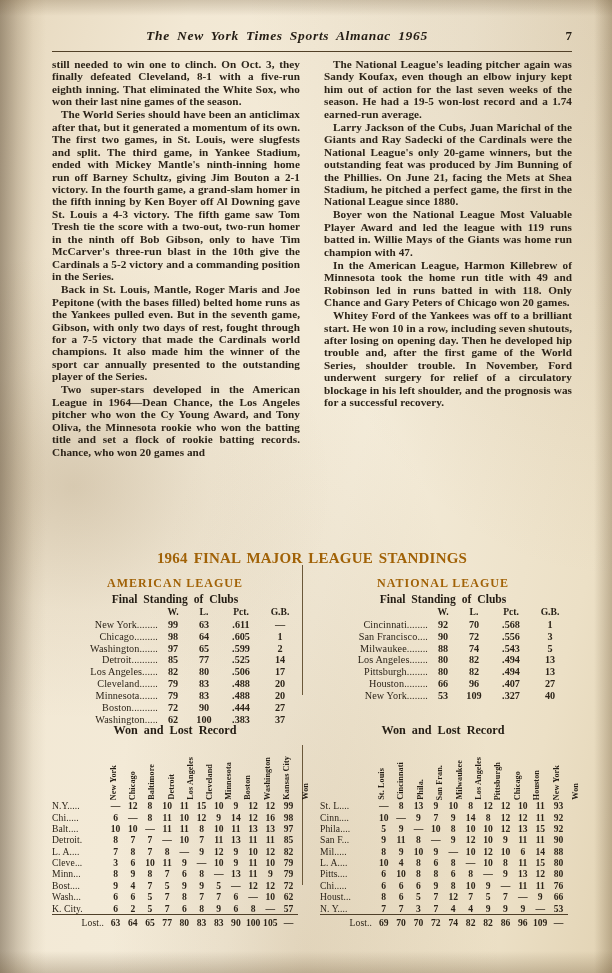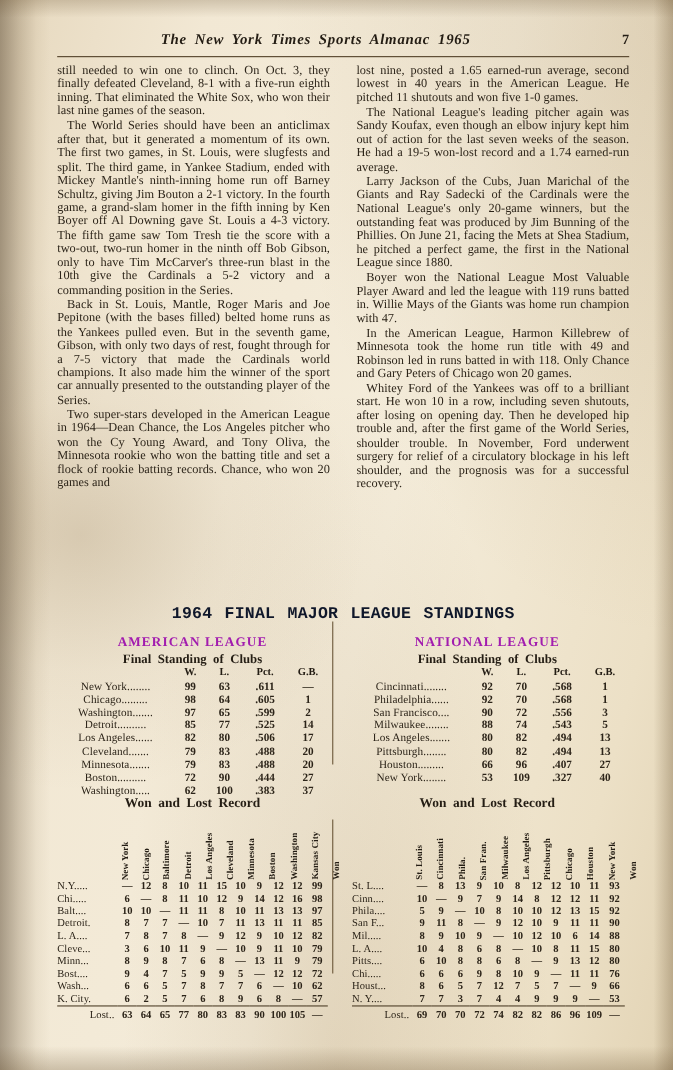--- a/index.html
+++ b/index.html
@@ -60,44 +60,45 @@
     border-top:1.2px solid #514027;
   }
 
   
   .cols{
     position:absolute;left:52px;top:58px;width:520px;
   }
   .col{
     width:248px;
     float:left;
+    font-weight:bold;
   }
   .col.right{margin-left:24px;}
   .col p{
     margin:0 0 0.5px 0;
     font-size:11.2px;
     line-height:12.45px;
     text-align:justify;
     text-justify:inter-word;
     color:#2c2419;
     letter-spacing:0.05px;
     hyphens:none;
   }
   .col p.indent{text-indent:9px;}
   .col p.firstpar{text-indent:0;}
 
   
   .standings-title{
     position:absolute;left:52px;top:550px;width:520px;
     text-align:center;font-weight:bold;font-size:15px;letter-spacing:0.2px;
-    word-spacing:2px;color:#0f172a;font-family:Liberation Mono, monospace;
+    word-spacing:2px;color:#a16207;
   }
   .league-head{
     position:absolute;top:576px;width:250px;text-align:center;
-    font-weight:bold;font-size:12px;letter-spacing:1px;color:#a21caf;
+    font-weight:bold;font-size:12px;letter-spacing:1px;color:#a16207;
   }
   .league-head.al{left:50px;}
   .league-head.nl{left:318px;}
   .sub-head{
     position:absolute;top:593px;width:250px;text-align:center;
     font-weight:bold;font-size:11.6px;word-spacing:3px;color:#241d14;
   }
   .sub-head.al{left:50px;}
   .sub-head.nl{left:318px;}
 
@@ -116,21 +117,21 @@
   }
   table.stand.al{left:52px;top:606px;width:246px;}
   table.stand.nl{left:320px;top:606px;width:248px;}
   table.stand th{
     font-weight:bold;font-size:9.6px;text-align:center;padding:0 0 1.5px 0;
     color:#241d14;
   }
   table.stand th.clubcol{text-align:left;}
   table.stand td{padding:0.3px 0;line-height:11.3px;}
   table.stand td.club{
-    text-align:center;white-space:nowrap;
+    text-align:right;white-space:nowrap;
     letter-spacing:0.1px;
   }
   table.stand td.num{text-align:center;font-weight:bold;}
   table.stand td.pct{text-align:center;font-weight:bold;}
   table.stand td.gb{text-align:center;font-weight:bold;}
 
   .colw-w{width:30px;}
   .colw-l{width:32px;}
   .colw-p{width:42px;}
   .colw-g{width:36px;}
@@ -188,21 +189,20 @@
   <div class="rule"></div>
 
   <div class="cols">
     <div class="col left">
       <p class="firstpar">still needed to win one to clinch. On Oct. 3, they finally defeated Cleveland, 8-1 with a five-run eighth inning. That eliminated the White Sox, who won their last nine games of the season.</p>
       <p class="indent">The World Series should have been an anticlimax after that, but it generated a momentum of its own. The first two games, in St. Louis, were slugfests and split. The third game, in Yankee Stadium, ended with Mickey Mantle's ninth-inning home run off Barney Schultz, giving Jim Bouton a 2-1 victory. In the fourth game, a grand-slam homer in the fifth inning by Ken Boyer off Al Downing gave St. Louis a 4-3 victory. The fifth game saw Tom Tresh tie the score with a two-out, two-run homer in the ninth off Bob Gibson, only to have Tim McCarver's three-run blast in the 10th give the Cardinals a 5-2 victory and a commanding position in the Series.</p>
       <p class="indent">Back in St. Louis, Mantle, Roger Maris and Joe Pepitone (with the bases filled) belted home runs as the Yankees pulled even. But in the seventh game, Gibson, with only two days of rest, fought through for a 7-5 victory that made the Cardinals world champions. It also made him the winner of the sport car annually presented to the outstanding player of the Series.</p>
       <p class="indent">Two super-stars developed in the American League in 1964—Dean Chance, the Los Angeles pitcher who won the Cy Young Award, and Tony Oliva, the Minnesota rookie who won the batting title and set a flock of rookie batting records. Chance, who won 20 games and</p>
     </div>
     <div class="col right">
-      <p class="firstpar">lost nine, posted a 1.65 earned-run average, second lowest in 40 years in the American League. He pitched 11 shutouts and won five 1-0 games.</p>
       <p class="indent">The National League's leading pitcher again was Sandy Koufax, even though an elbow injury kept him out of action for the last seven weeks of the season. He had a 19-5 won-lost record and a 1.74 earned-run average.</p>
       <p class="indent">Larry Jackson of the Cubs, Juan Marichal of the Giants and Ray Sadecki of the Cardinals were the National League's only 20-game winners, but the outstanding feat was produced by Jim Bunning of the Phillies. On June 21, facing the Mets at Shea Stadium, he pitched a perfect game, the first in the National League since 1880.</p>
       <p class="indent">Boyer won the National League Most Valuable Player Award and led the league with 119 runs batted in. Willie Mays of the Giants was home run champion with 47.</p>
       <p class="indent">In the American League, Harmon Killebrew of Minnesota took the home run title with 49 and Robinson led in runs batted in with 118. Only Chance and Gary Peters of Chicago won 20 games.</p>
       <p class="indent">Whitey Ford of the Yankees was off to a brilliant start. He won 10 in a row, including seven shutouts, after losing on opening day. Then he developed hip trouble and, after the first game of the World Series, shoulder trouble. In November, Ford underwent surgery for relief of a circulatory blockage in his left shoulder, and the prognosis was for a successful recovery.</p>
     </div>
   </div>
 
   <div class="standings-title">1964 FINAL MAJOR LEAGUE STANDINGS</div>
 
@@ -297,27 +297,20 @@
         <th class="clubcol"></th>
         <th class="colw-w">W.</th>
         <th class="colw-l">L.</th>
         <th class="colw-p">Pct.</th>
         <th class="colw-g">G.B.</th>
       </tr>
     </thead>
     <tbody id="nl-stand-body">
         <tr>
           <td class="club">Cincinnati........</td>
-          <td class="num">92</td>
-          <td class="num">70</td>
-          <td class="pct">.568</td>
-          <td class="gb">1</td>
-        </tr>
-        <tr>
-          <td class="club">Philadelphia......</td>
           <td class="num">92</td>
           <td class="num">70</td>
           <td class="pct">.568</td>
           <td class="gb">1</td>
         </tr>
         <tr>
           <td class="club">San Francisco....</td>
           <td class="num">90</td>
           <td class="num">72</td>
           <td class="pct">.556</td>

